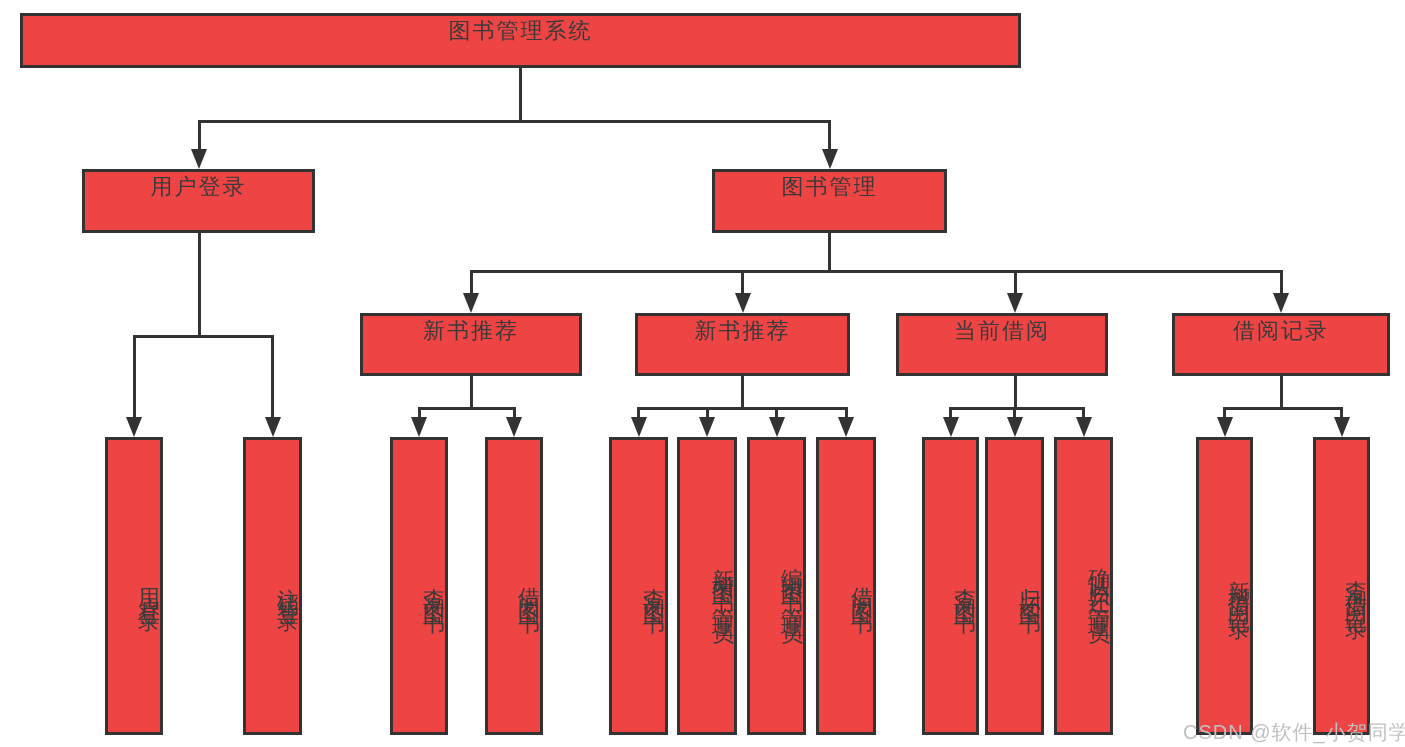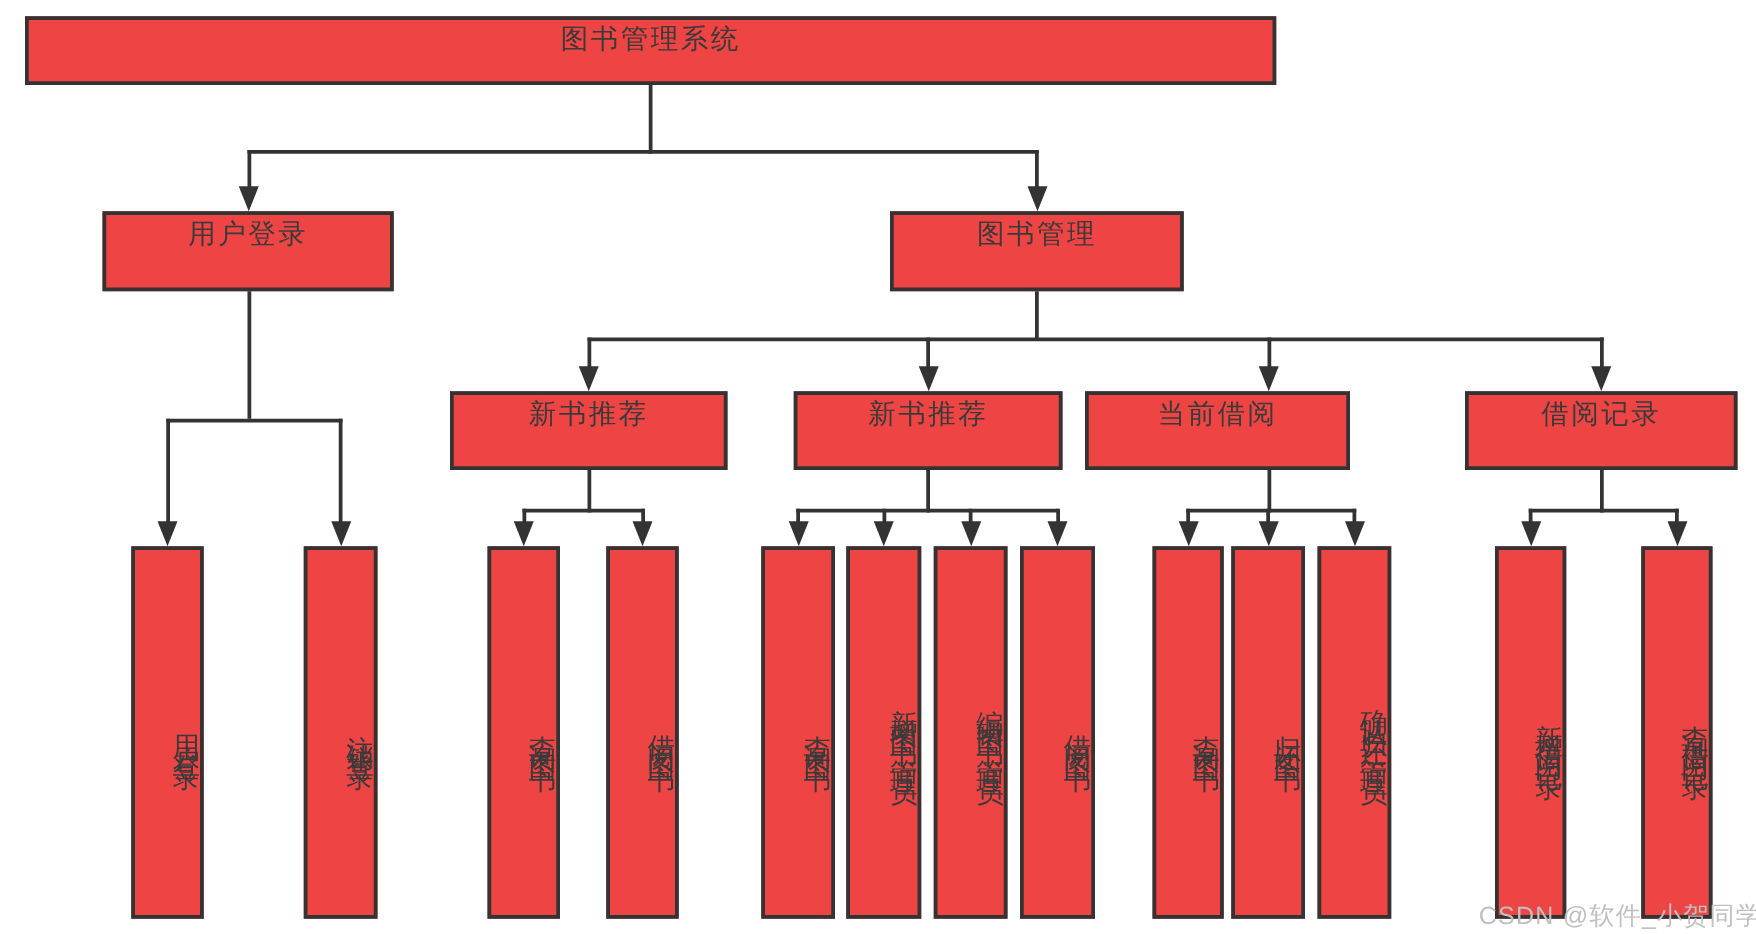--- a/index.html
+++ b/index.html
@@ -43,21 +43,21 @@
   <div class="box" style="left:712px;top:169px;width:235px;height:64px;">
     <span>图书管理</span>
   </div>
 
   <div class="box" style="left:360px;top:313px;width:222px;height:63px;">
     <span>新书推荐</span>
   </div>
   <div class="box" style="left:635px;top:313px;width:215px;height:63px;">
     <span>新书推荐</span>
   </div>
-  <div class="box" style="left:868px;top:313px;width:212px;height:63px;">
+  <div class="box" style="left:896px;top:313px;width:212px;height:63px;">
     <span>当前借阅</span>
   </div>
   <div class="box" style="left:1172px;top:313px;width:218px;height:63px;">
     <span>借阅记录</span>
   </div>
 
   <div class="box leaf" style="left:105px;top:437px;width:58px;height:298px;">
     <span>用户登录</span>
   </div>
   <div class="box leaf" style="left:243px;top:437px;width:59px;height:298px;">

